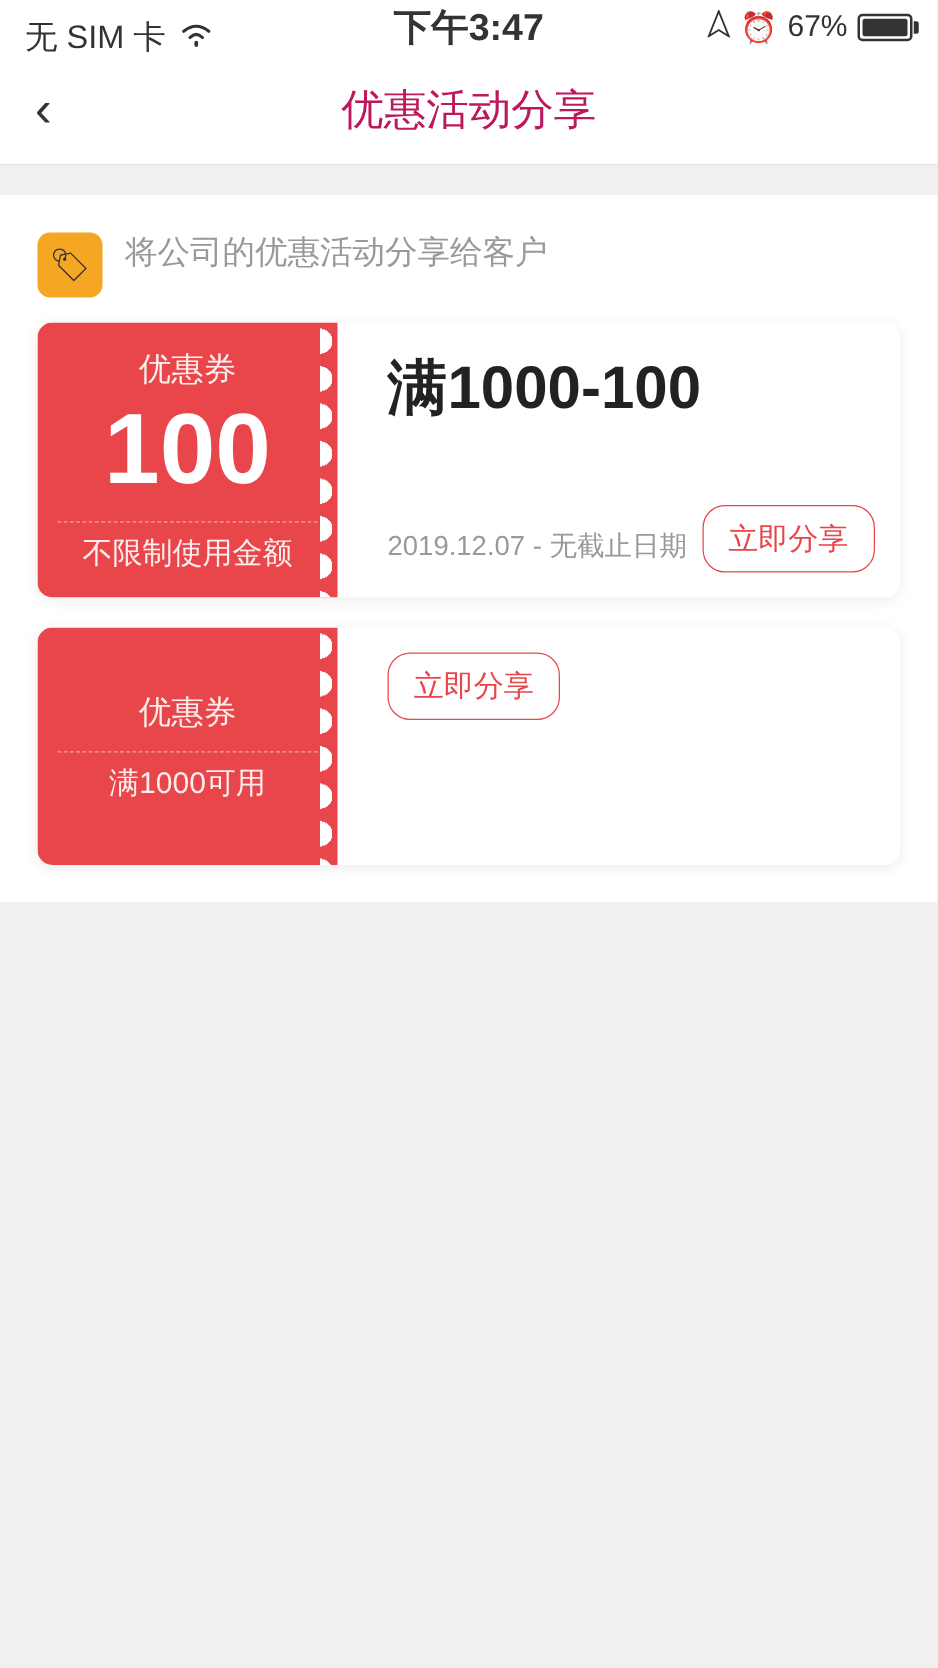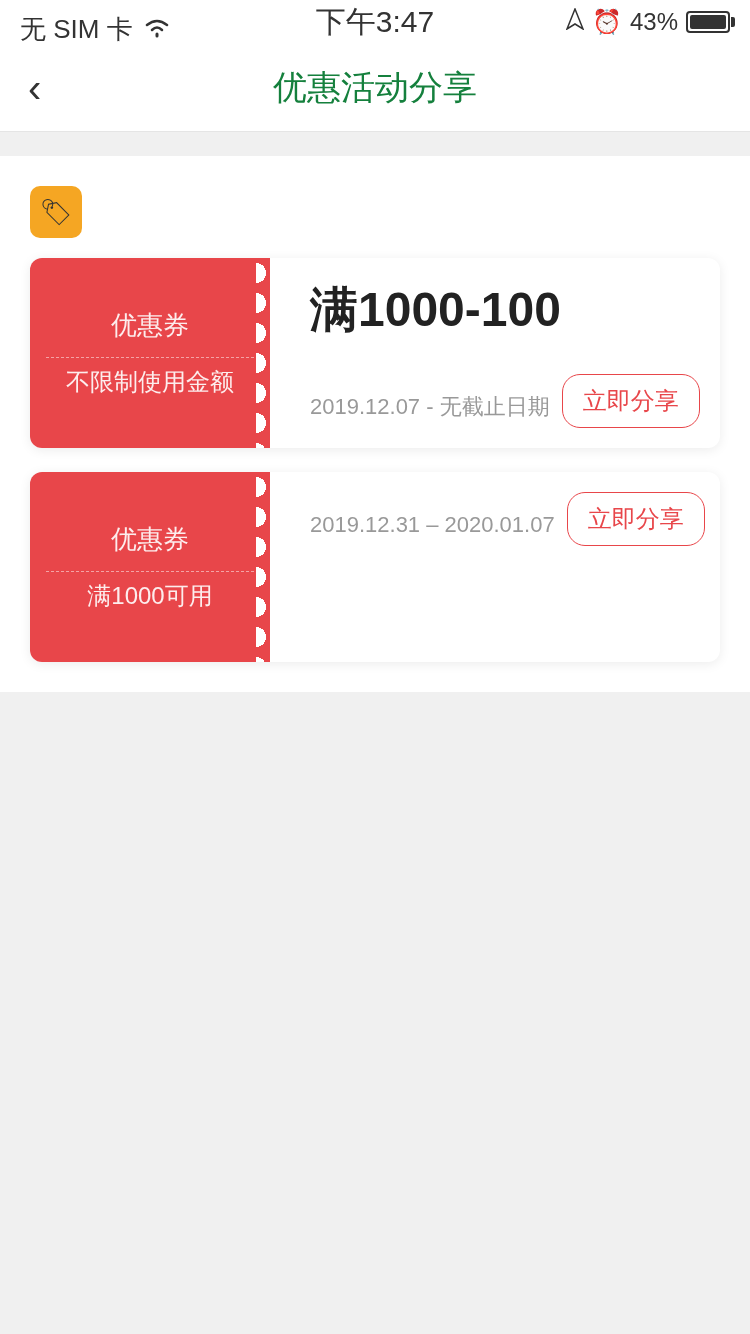--- a/index.html
+++ b/index.html
@@ -27,21 +27,21 @@
     }
     .status-left {
       display: flex;
       align-items: center;
       gap: 10px;
       font-size: 26px;
       margin-top: 14px;
     }
     .status-center {
       font-size: 30px;
-      font-weight: 400;
+      font-weight: 700;
       position: absolute;
       left: 50%;
       transform: translateX(-50%);
     }
     .status-right {
       display: flex;
       align-items: center;
       gap: 8px;
       font-size: 24px;
     }
@@ -89,21 +89,21 @@
       position: absolute;
       left: 28px;
       font-size: 40px;
       color: #333;
       cursor: pointer;
       line-height: 1;
     }
     .nav-title {
       font-size: 34px;
       font-weight: 500;
-      color: #15803d;
+      color: #be185d;
     }
 
     
     .section-gap {
       height: 24px;
       background: #f0f0f0;
     }
 
     
     .section-header {
@@ -267,68 +267,69 @@
     </span>
   </div>
   <div class="status-center">下午3:47</div>
   <div class="status-right">
     <span>
       <svg width="18" height="22" viewBox="0 0 18 22">
         <path d="M9 1 L17 21 L9 16 L1 21 Z" stroke="#333" stroke-width="1.5" fill="none"></path>
       </svg>
     </span>
     <span>⏰</span>
-    <span>43%</span>
+    <span>67%</span>
     <div class="battery-icon">
       <div class="battery-fill"></div>
     </div>
   </div>
 </div>
 
 <div class="nav-bar">
   <div class="nav-back">‹</div>
   <div class="nav-title">优惠活动分享</div>
 </div>
 
 <div class="section-gap"></div>
 
 <div class="section-header">
   <div class="section-icon">
     <span>🏷</span>
   </div>
   <div class="section-text-group">
+    <div class="section-subtitle">将公司的优惠活动分享给客户</div>
   </div>
 </div>
 
 <div class="coupon-list">
 
   <div class="coupon-card">
     <div class="coupon-left">
       <div class="coupon-label">优惠券</div>
+      <div class="coupon-amount">100</div>
       <hr class="coupon-divider">
       <div class="coupon-condition">不限制使用金额</div>
     </div>
     <div class="coupon-right">
       <div class="coupon-title">满1000-100</div>
       <div class="coupon-footer">
         <div class="coupon-date">2019.12.07 - 无截止日期</div>
         <button class="share-button">立即分享</button>
       </div>
     </div>
   </div>
 
   <div class="coupon-card">
     <div class="coupon-left">
       <div class="coupon-label">优惠券</div>
       <hr class="coupon-divider">
       <div class="coupon-condition">满1000可用</div>
     </div>
     <div class="coupon-right">
       <div class="coupon-footer">
-        <div class="coupon-date">2019.12.31 – 2020.01.07</div>
         <button class="share-button">立即分享</button>
       </div>
     </div>
   </div>
 
 </div>
 
 <div class="bottom-area"></div>
 
 </body></html>

